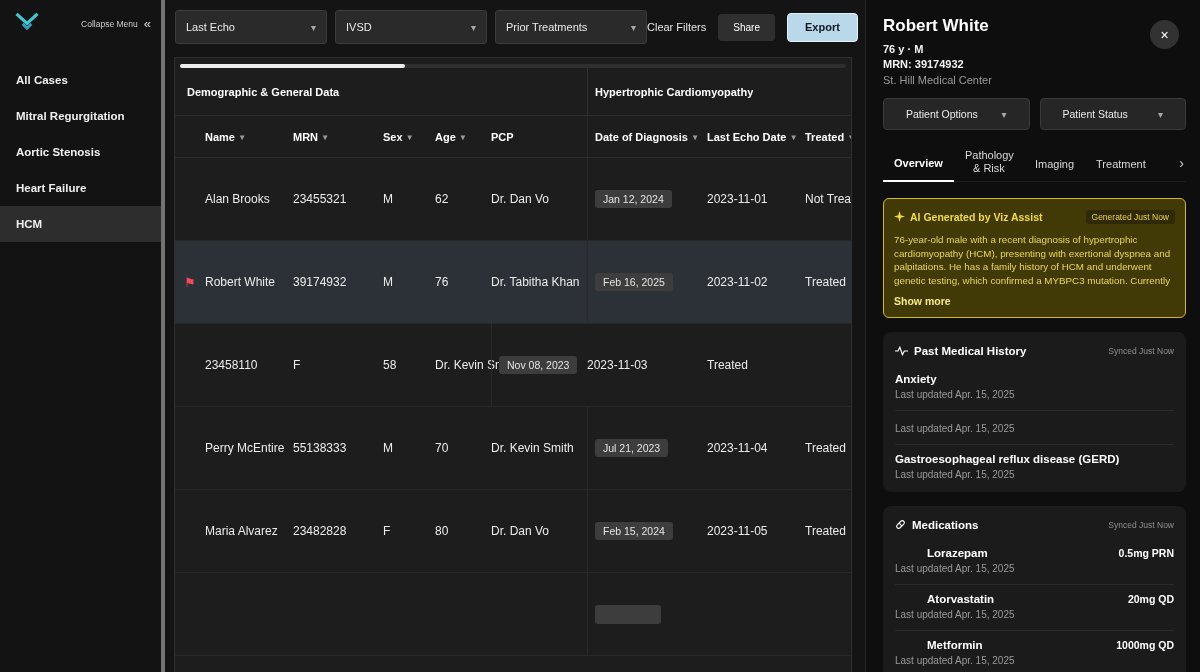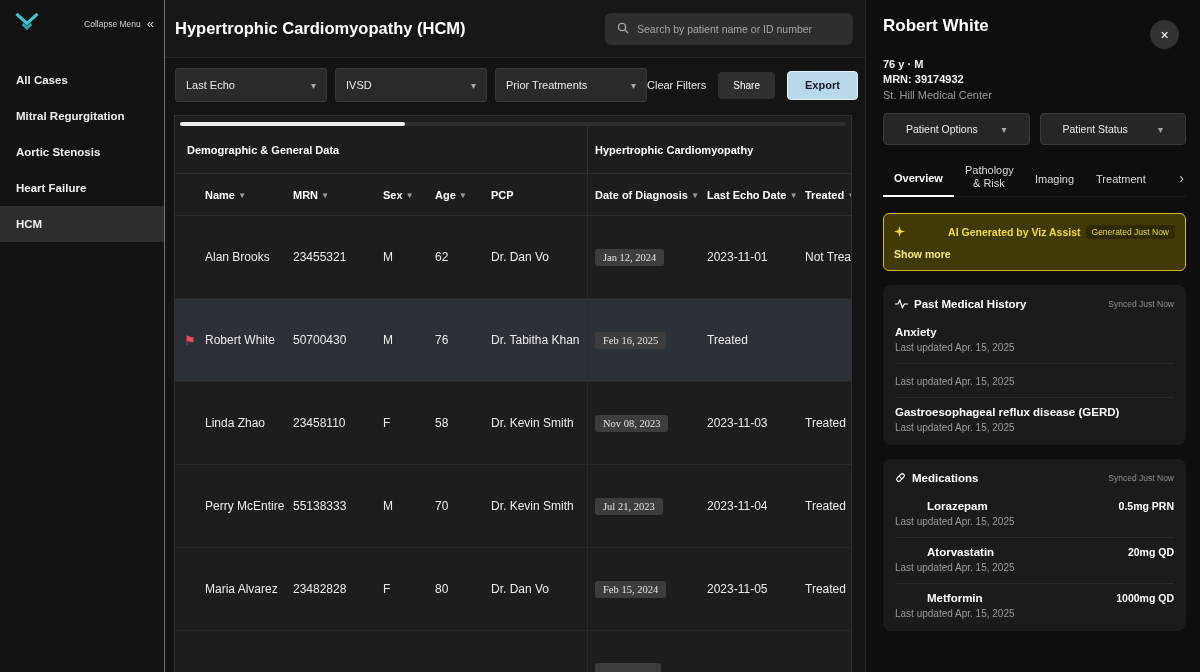--- a/index.html
+++ b/index.html
@@ -1,21 +1,21 @@
 <!DOCTYPE html>
 <html><head>
 <meta charset="utf-8">
 <style>
   * { margin:0; padding:0; box-sizing:border-box; }
   html,body { width:1200px; height:672px; overflow:hidden; }
   body { background:#0b0b0b; font-family:"Liberation Sans",sans-serif; color:#e8e8e8; }
   .app { display:flex; width:1200px; height:672px; }
 
   
-  .sidebar { width:165px; flex:none; background:#131313; border-right:1px solid #737373; }
+  .sidebar { width:165px; flex:none; background:#131313; border-right:4px solid #737373; }
   .sidebar-top { display:flex; align-items:center; padding:11px 10px 10px 14px; }
   .collapse-label { font-size:8.5px; color:#cfcfcf; margin-left:auto; cursor:pointer; }
   .collapse-chevrons { color:#dcdcdc; font-size:13px; margin-left:6px; cursor:pointer; }
   .nav { margin-top:16px; }
   .nav-item { padding:12px 16px; font-size:11.5px; font-weight:700; color:#f0f0f0; cursor:pointer; white-space:nowrap; }
   .nav-item.active { background:#2d2d2d; }
 
   
   .main { flex:1; min-width:0; background:#141414; display:flex; flex-direction:column; }
   .main-header { height:58px; flex:none; display:flex; align-items:center; justify-content:space-between;
@@ -47,45 +47,45 @@
   .group-1 { width:412px; padding-left:12px; font-size:11px; font-weight:700; color:#fff; display:flex; align-items:center; }
   .group-2 { flex:1; padding-left:7px; font-size:11px; font-weight:700; color:#fff; border-left:1px solid #303030; display:flex; align-items:center; }
   .col-row { height:42px; border-bottom:1px solid #2e2e2e; font-size:11px; font-weight:700; color:#fff; }
   .col-cell { gap:5px; cursor:pointer; }
   .sort { color:#9a9a9a; font-size:8.5px; }
   .div-left { border-left:1px solid #2a2a2a; padding-left:7px; }
   .data-row { height:83px; border-bottom:1px solid #282828; font-size:12px; color:#ececec; cursor:pointer; background:#1d1d1d; }
   .data-row.selected { background:#2b3136; }
   .flag-cell { padding-left:9px; }
   .flag { color:#f3475c; font-size:13px; }
-  .badge { display:inline-block; background:#3d3d3d; color:#e4e4e4; font-family:Liberation Serif, serif;
+  .badge { display:inline-block; background:#3d3d3d; color:#e4e4e4; font-family:Liberation Sans, sans-serif;
     font-size:10.5px; padding:3px 8px; border-radius:3px; white-space:nowrap; }
   .badge.empty { width:66px; height:19px; }
   .cellpcp { white-space:nowrap; }
 
   
   .patient-panel { width:335px; flex:none; background:#0e0e0e; border-left:1px solid #262626;
     padding:16px 14px 0 17px; position:relative; overflow:hidden; }
   .p-name { font-size:17px; font-weight:700; color:#fff; }
   .close-btn { position:absolute; top:20px; right:21px; width:29px; height:29px; border-radius:50%;
     background:#323232; display:flex; align-items:center; justify-content:center; font-size:14px; color:#fff; cursor:pointer; }
-  .p-meta { font-size:11px; font-weight:700; color:#f2f2f2; margin-top:22px; }
+  .p-meta { font-size:11px; font-weight:700; color:#f2f2f2; margin-top:7px; }
   .p-meta.tight { margin-top:3px; }
   .p-facility { font-size:11px; color:#9a9a9a; margin-top:4px; }
   .p-dropdowns { display:flex; gap:10px; margin-top:12px; }
   .p-dropdown { flex:1; height:32px; background:#262626; border:1px solid #3a3a3a; border-radius:4px;
     display:flex; align-items:center; justify-content:space-between; padding:0 22px; font-size:10.5px; color:#eaeaea; cursor:pointer; }
   .tabs { display:flex; align-items:flex-end; margin-top:12px; height:40px; border-bottom:1px solid #1f1f1f; }
   .tab { font-size:11px; color:#d8d8d8; padding:0 11px 11px; text-align:center; cursor:pointer; white-space:nowrap; }
   .tab.active { color:#fff; font-weight:700; border-bottom:2px solid #fff; margin-bottom:-1px; }
   .tab.wrap { width:70px; white-space:normal; line-height:1.25; padding-bottom:5px; }
   .tabs-chevron { margin-left:auto; color:#cfcfcf; font-size:14px; padding:0 2px 10px; cursor:pointer; }
 
   .ai-card { margin-top:16px; background:#413a06; border:1px solid #d2bb16; border-radius:6px; padding:9px 10px 10px; }
-  .ai-header { display:flex; align-items:center; gap:5px;text-align:right; }
+  .ai-header { display:flex; align-items:center; gap:5px; }
   .ai-title { font-size:10.5px; font-weight:700; color:#f2dc3d; flex:1; }
   .ai-pill { font-size:8.5px; color:#e8d44c; background:#2f2a04; padding:2px 6px; border-radius:3px; white-space:nowrap; }
   .ai-body { font-size:9.8px; color:#ead94f; line-height:1.4; margin-top:7px; }
   .ai-more { font-size:10.5px; font-weight:700; color:#f5ea87; margin-top:7px; cursor:pointer; }
 
   .card { margin-top:14px; background:#1b1b1b; border-radius:8px; padding:10px 12px 2px; }
   .card-header { display:flex; align-items:center; gap:6px; padding-bottom:5px; }
   .card-title { font-size:11.5px; font-weight:700; color:#fff; flex:1; }
   .card-sync { font-size:8.5px; color:#8f8f8f; white-space:nowrap; }
   .card-item { padding:8px 0 10px; border-bottom:1px solid #2a2a2a; }
@@ -114,32 +114,20 @@
     <nav class="nav">
       <div class="nav-item">All Cases</div>
       <div class="nav-item">Mitral Regurgitation</div>
       <div class="nav-item">Aortic Stenosis</div>
       <div class="nav-item">Heart Failure</div>
       <div class="nav-item active">HCM</div>
     </nav>
   </aside>
 
   <main class="main">
-    <header class="main-header">
-      <h1 class="page-title">Hypertrophic Cardiomyopathy (HCM)</h1>
-      <div class="search-box">
-        <span>
-          <svg width="12" height="12" viewBox="0 0 12 12">
-              <circle cx="5" cy="5" r="3.6" stroke="#a8a8a8" stroke-width="1.4" fill="none"></circle>
-              <line x1="7.8" y1="7.8" x2="11" y2="11" stroke="#a8a8a8" stroke-width="1.4"></line>
-            </svg>
-        </span>
-        <input type="text" placeholder="Search by patient name or ID number" style="">
-      </div>
-    </header>
 
     <div class="filter-row">
       <div class="dropdown">
         <span>Last Echo</span>
         <span class="chev">▾</span>
       </div>
       <div class="dropdown">
         <span>IVSD</span>
         <span class="chev">▾</span>
       </div>
@@ -210,33 +198,33 @@
           </div>
           <div>2023-11-01</div>
           <div>Not Treated</div>
         </div>
 
         <div class="trow data-row selected">
           <div class="flag-cell">
             <span class="flag">⚑</span>
           </div>
           <div>Robert White</div>
-          <div>50700430</div>
+          <div>39174932</div>
           <div>M</div>
           <div>76</div>
           <div class="cellpcp">Dr. Tabitha Khan</div>
           <div class="div-left">
             <span class="badge">Feb 16, 2025</span>
           </div>
+          <div>2023-11-02</div>
           <div>Treated</div>
         </div>
 
         <div class="trow data-row">
           <div class="flag-cell"></div>
-          <div>Linda Zhao</div>
           <div>23458110</div>
           <div>F</div>
           <div>58</div>
           <div class="cellpcp">Dr. Kevin Smith</div>
           <div class="div-left">
             <span class="badge">Nov 08, 2023</span>
           </div>
           <div>2023-11-03</div>
           <div>Treated</div>
         </div>
@@ -318,20 +306,21 @@
     <div class="ai-card">
       <div class="ai-header">
         <span>
           <svg width="11" height="11" viewBox="0 0 12 12">
               <path d="M6 0 L7.3 4.7 L12 6 L7.3 7.3 L6 12 L4.7 7.3 L0 6 L4.7 4.7 Z" fill="#f2dc3d"></path>
             </svg>
         </span>
         <span class="ai-title">AI Generated by Viz Assist</span>
         <span class="ai-pill">Generated Just Now</span>
       </div>
+      <div class="ai-body">76-year-old male with a recent diagnosis of hypertrophic cardiomyopathy (HCM), presenting with exertional dyspnea and palpitations. He has a family history of HCM and underwent genetic testing, which confirmed a MYBPC3 mutation. Currently</div>
       <div class="ai-more">Show more</div>
     </div>
 
     <div class="card">
       <div class="card-header">
         <span>
           <svg width="13" height="10" viewBox="0 0 14 10">
               <path d="M0 5 H3.2 L5.2 1 L8 9 L10 5 H14" stroke="#ffffff" stroke-width="1.3" fill="none"></path>
             </svg>
         </span>

